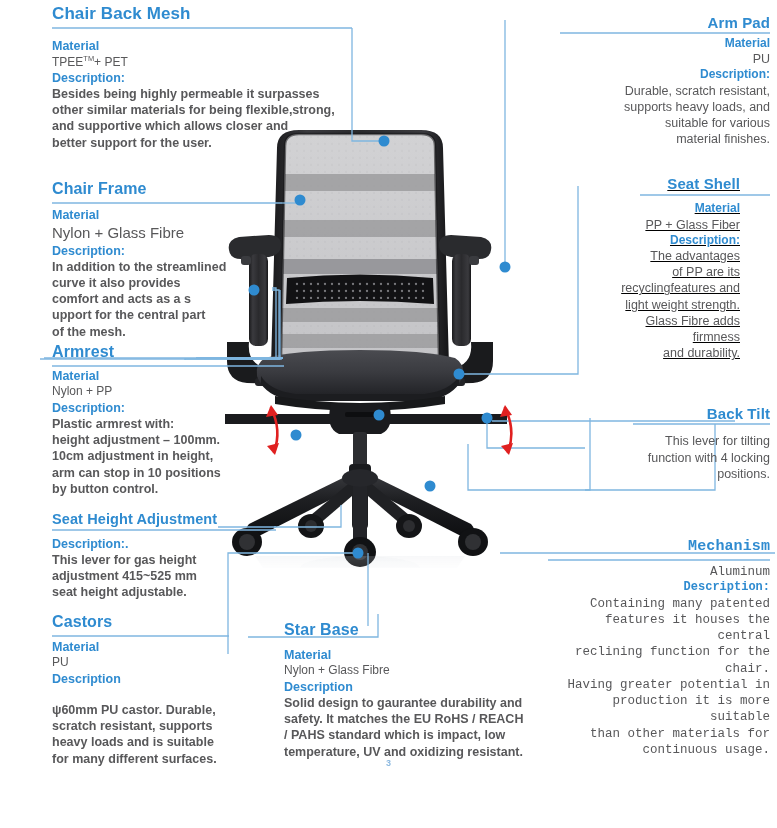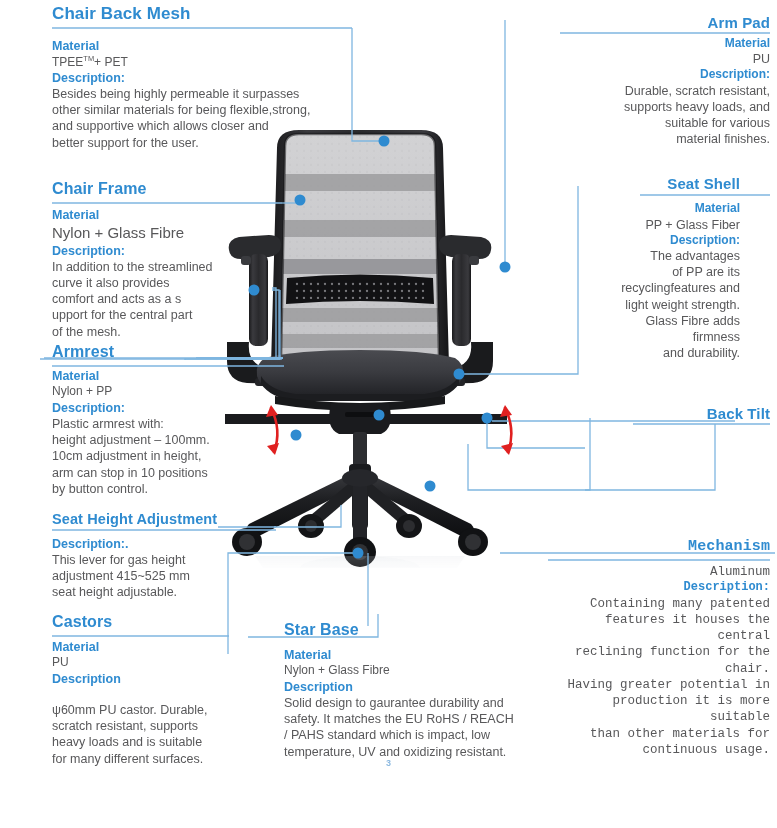--- a/index.html
+++ b/index.html
@@ -56,41 +56,41 @@
     color: #58585a;
     line-height: 1.30;
     white-space: pre-line;
   }
 
   
   .col-left { text-align: left; }
   .col-left .c-title { font-size: 16px; }
   .col-left .c-label { font-size: 12.5px; }
   .col-left .c-value { font-size: 12px; }
-  .col-left .c-body  { font-size: 12.5px; }
+  .col-left .c-body  { font-size: 12.5px; font-weight: bold; }
 
   
   .col-right { text-align: right; }
   .col-right .c-title { font-size: 15px; }
   .col-right .c-label { font-size: 12px; }
   .col-right .c-value { font-size: 12.5px; }
   .col-right .c-body  { font-size: 12.5px; }
 
   
   #cb-back-mesh   { left: 52px;  top: 4px;   width: 300px; }
   #cb-back-mesh .c-title { font-size: 17px; }
   #cb-frame       { left: 52px;  top: 180px; width: 230px; }
   #cb-armrest     { left: 52px;  top: 343px; width: 230px; }
   #cb-seatheight  { left: 52px;  top: 511px; width: 222px; }
   #cb-castors     { left: 52px;  top: 613px; width: 220px; }
   #cb-starbase    { left: 248px; top: 621px; width: 252px; margin-left: 36px; }
 
   #cb-armpad      { left: 572px; top: 36px;  width: 198px; }
   #cb-armpad-t    { left: 572px; top: 14px;  width: 198px; }
-  #cb-seatshell   { left: 550px; top: 175px; width: 190px; }
+  #cb-seatshell   { left: 550px; top: 175px; width: 190px; text-decoration: underline; }
   #cb-backtilt    { left: 590px; top: 405px; width: 180px; }
   #cb-mechanism   { left: 548px; top: 538px; width: 222px; font-family: Liberation Mono, monospace; }
 
   
   #page-number {
     position: absolute;
     left: 0; right: 0; top: 758px;
     text-align: center;
     color: #8cb9e0;
     font-size: 9px;
@@ -431,20 +431,23 @@
 recyclingfeatures and
 light weight strength.
 Glass Fibre adds
 firmness
 and durability.</div>
   </div>
 
   <div class="callout col-right" id="cb-backtilt">
     <div class="c-title">Back Tilt</div>
     <div style="height:11px"></div>
+    <div class="c-body">This lever for tilting
+function with 4 locking
+positions.</div>
   </div>
 
   <div class="callout col-right" id="cb-mechanism">
     <div class="c-title">Mechanism</div>
     <div style="height:9px"></div>
     <div class="c-value">Aluminum</div>
     <div class="c-label">Description:</div>
     <div class="c-body">Containing many patented
 features it houses the central
 reclining function for the chair.

